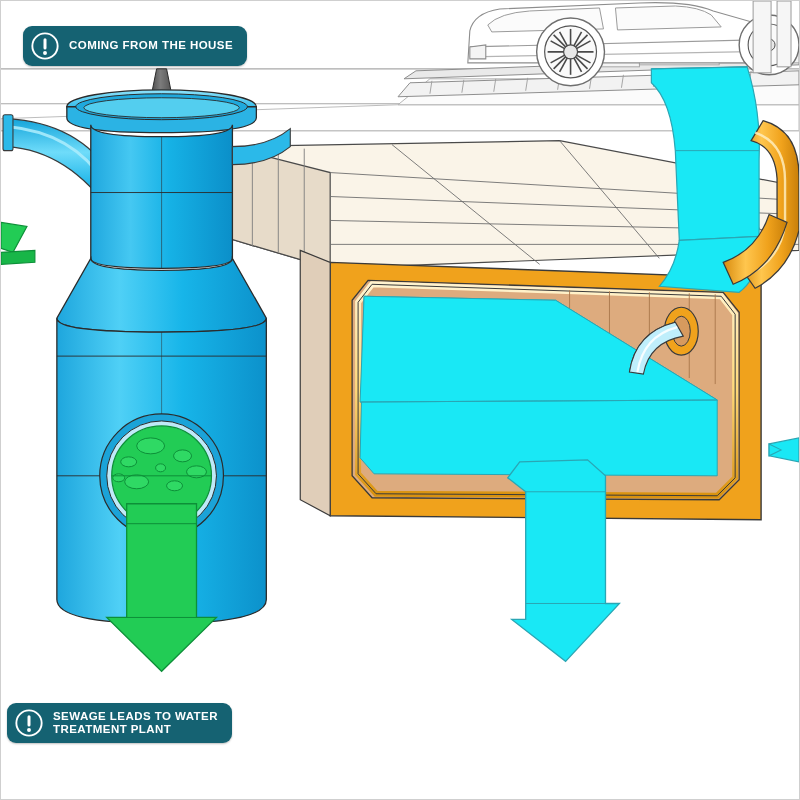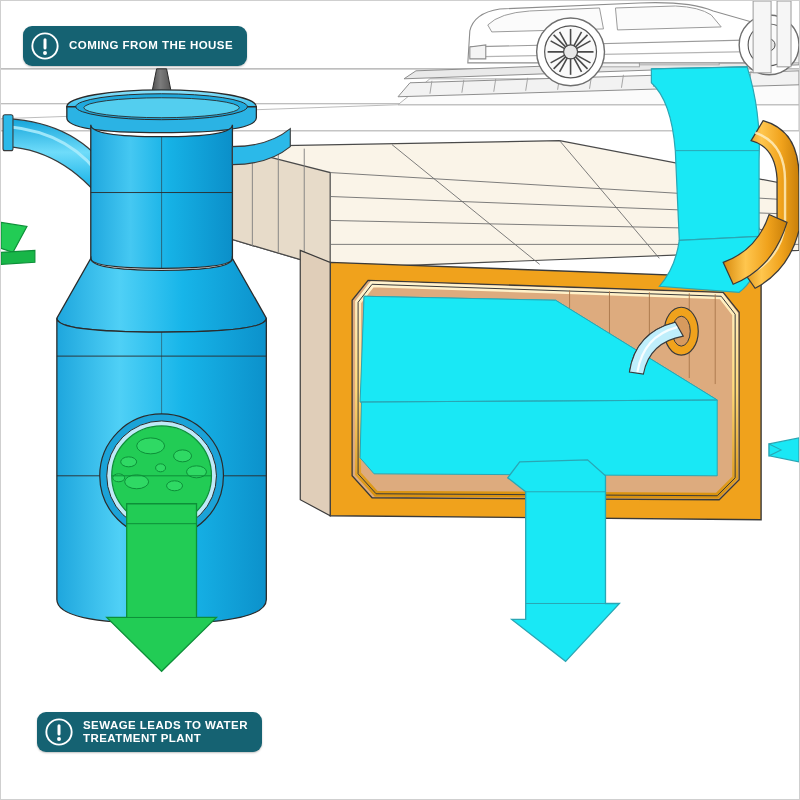--- a/index.html
+++ b/index.html
@@ -12,21 +12,21 @@
   #scene{position:absolute;inset:0;}
 
   
   .callout{position:absolute;display:flex;align-items:center;
            background:#156272;border-radius:9px;padding:5px 14px 5px 7px;
            box-shadow:0 1px 2px rgba(0,0,0,.25);z-index:40;}
   .callout .ic{flex:0 0 auto;width:30px;height:30px;margin-right:9px;}
   .callout .tx{color:#ffffff;font-size:11.5px;font-weight:bold;
                letter-spacing:.45px;line-height:13.5px;white-space:pre-line;}
   #callout-top{left:22px;top:25px;}
-  #callout-sewage{left:36px;top:702px;margin-top:9px;}
+  #callout-sewage{left:6px;top:702px;}
   #callout-storm{left:496px;top:702px;}
 </style>
 </head>
 <body>
 
 <div id="stage">
 
   <svg id="scene" viewBox="0 0 800 800" preserveAspectRatio="none">
 
     <defs>

